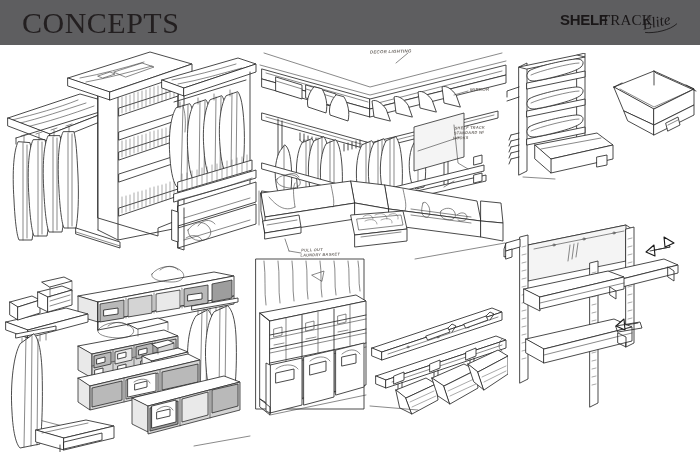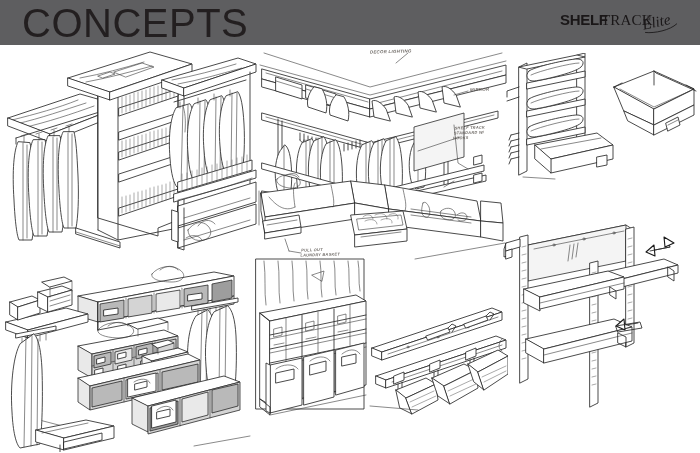--- a/index.html
+++ b/index.html
@@ -12,22 +12,22 @@
     position:absolute;left:0;top:0;width:700px;height:453px;
     background:#ffffff;overflow:hidden;
   }
   
   #header{
     position:absolute;left:0;top:0;width:700px;height:45px;
     background:#5e5e60;
   }
   #page-title{
     position:absolute;left:22px;top:5px;
-    font-family:Liberation Sans, sans-serif;
-    font-size:40px;font-weight:300;letter-spacing:0.5px;
+    font-family:Liberation Serif, serif;
+    font-size:30px;font-weight:300;letter-spacing:0.5px;
     color:#231f20;line-height:36px;
     white-space:nowrap;
   }
   #brand-logo{
     position:absolute;right:12px;top:8px;
     height:30px;width:130px;
   }
   .brand-shelf{
     font-family:"Liberation Sans", sans-serif;
     font-weight:bold;font-size:15px;letter-spacing:-0.3px;

